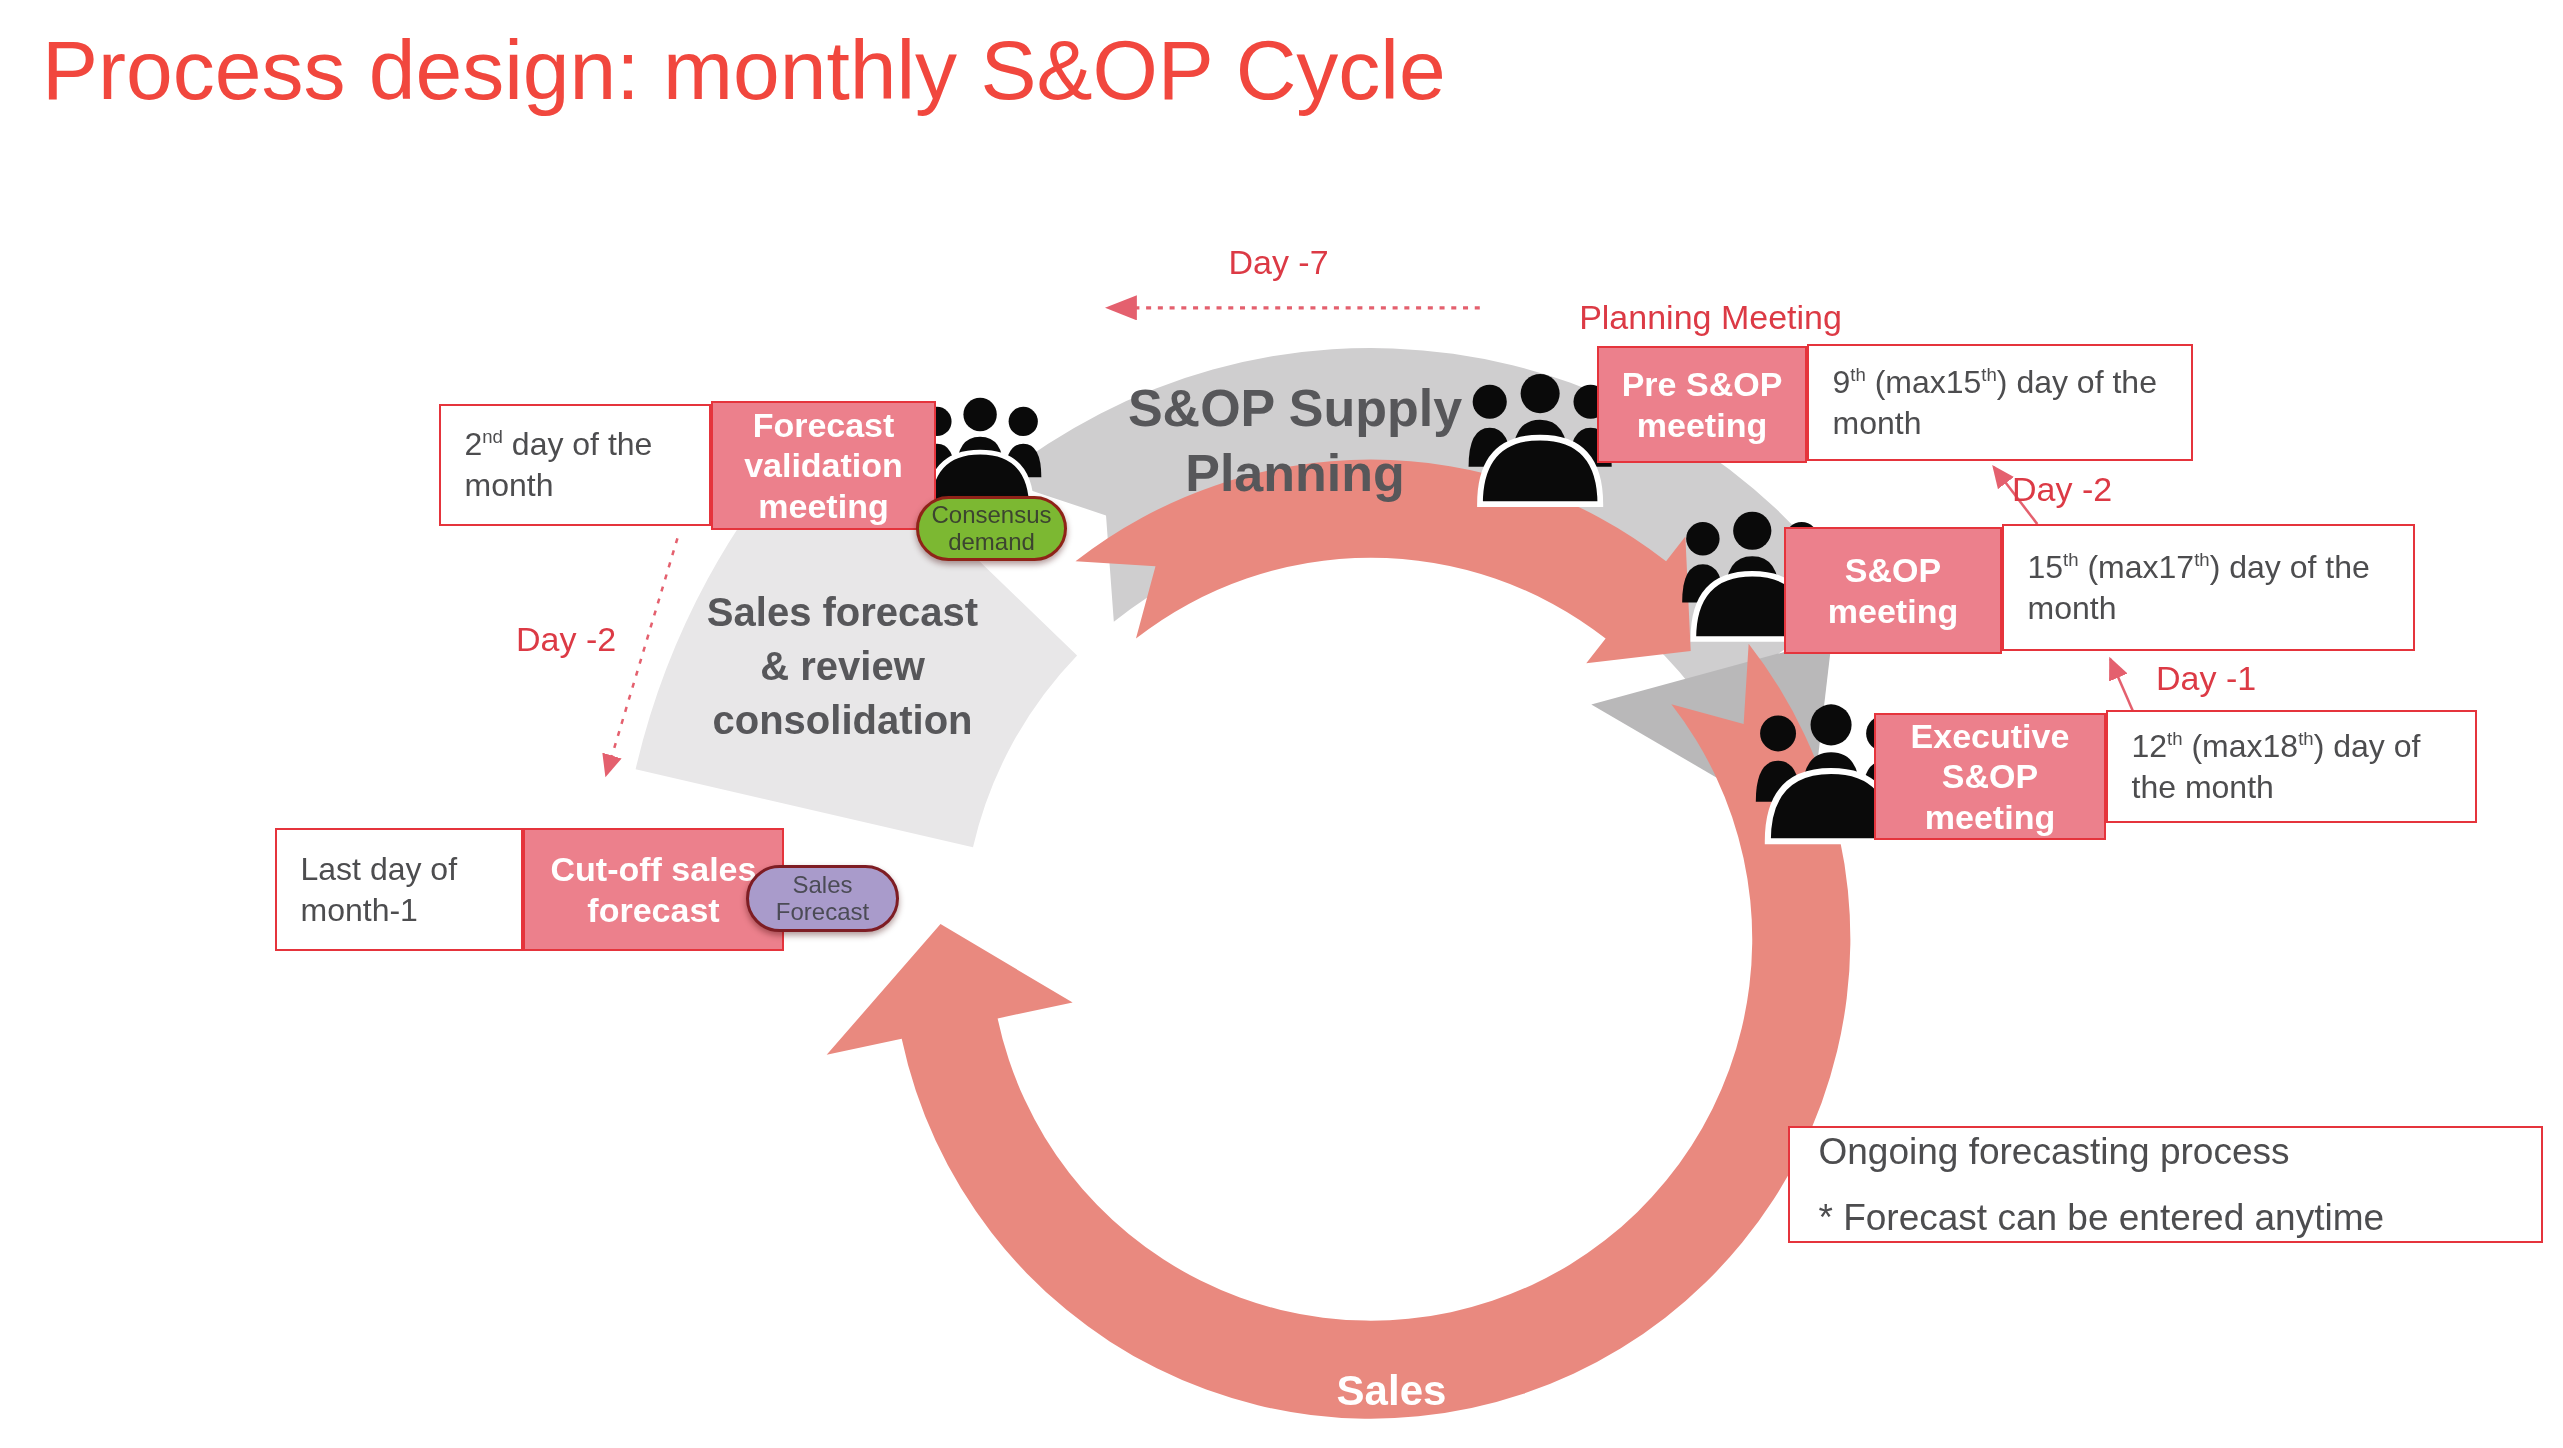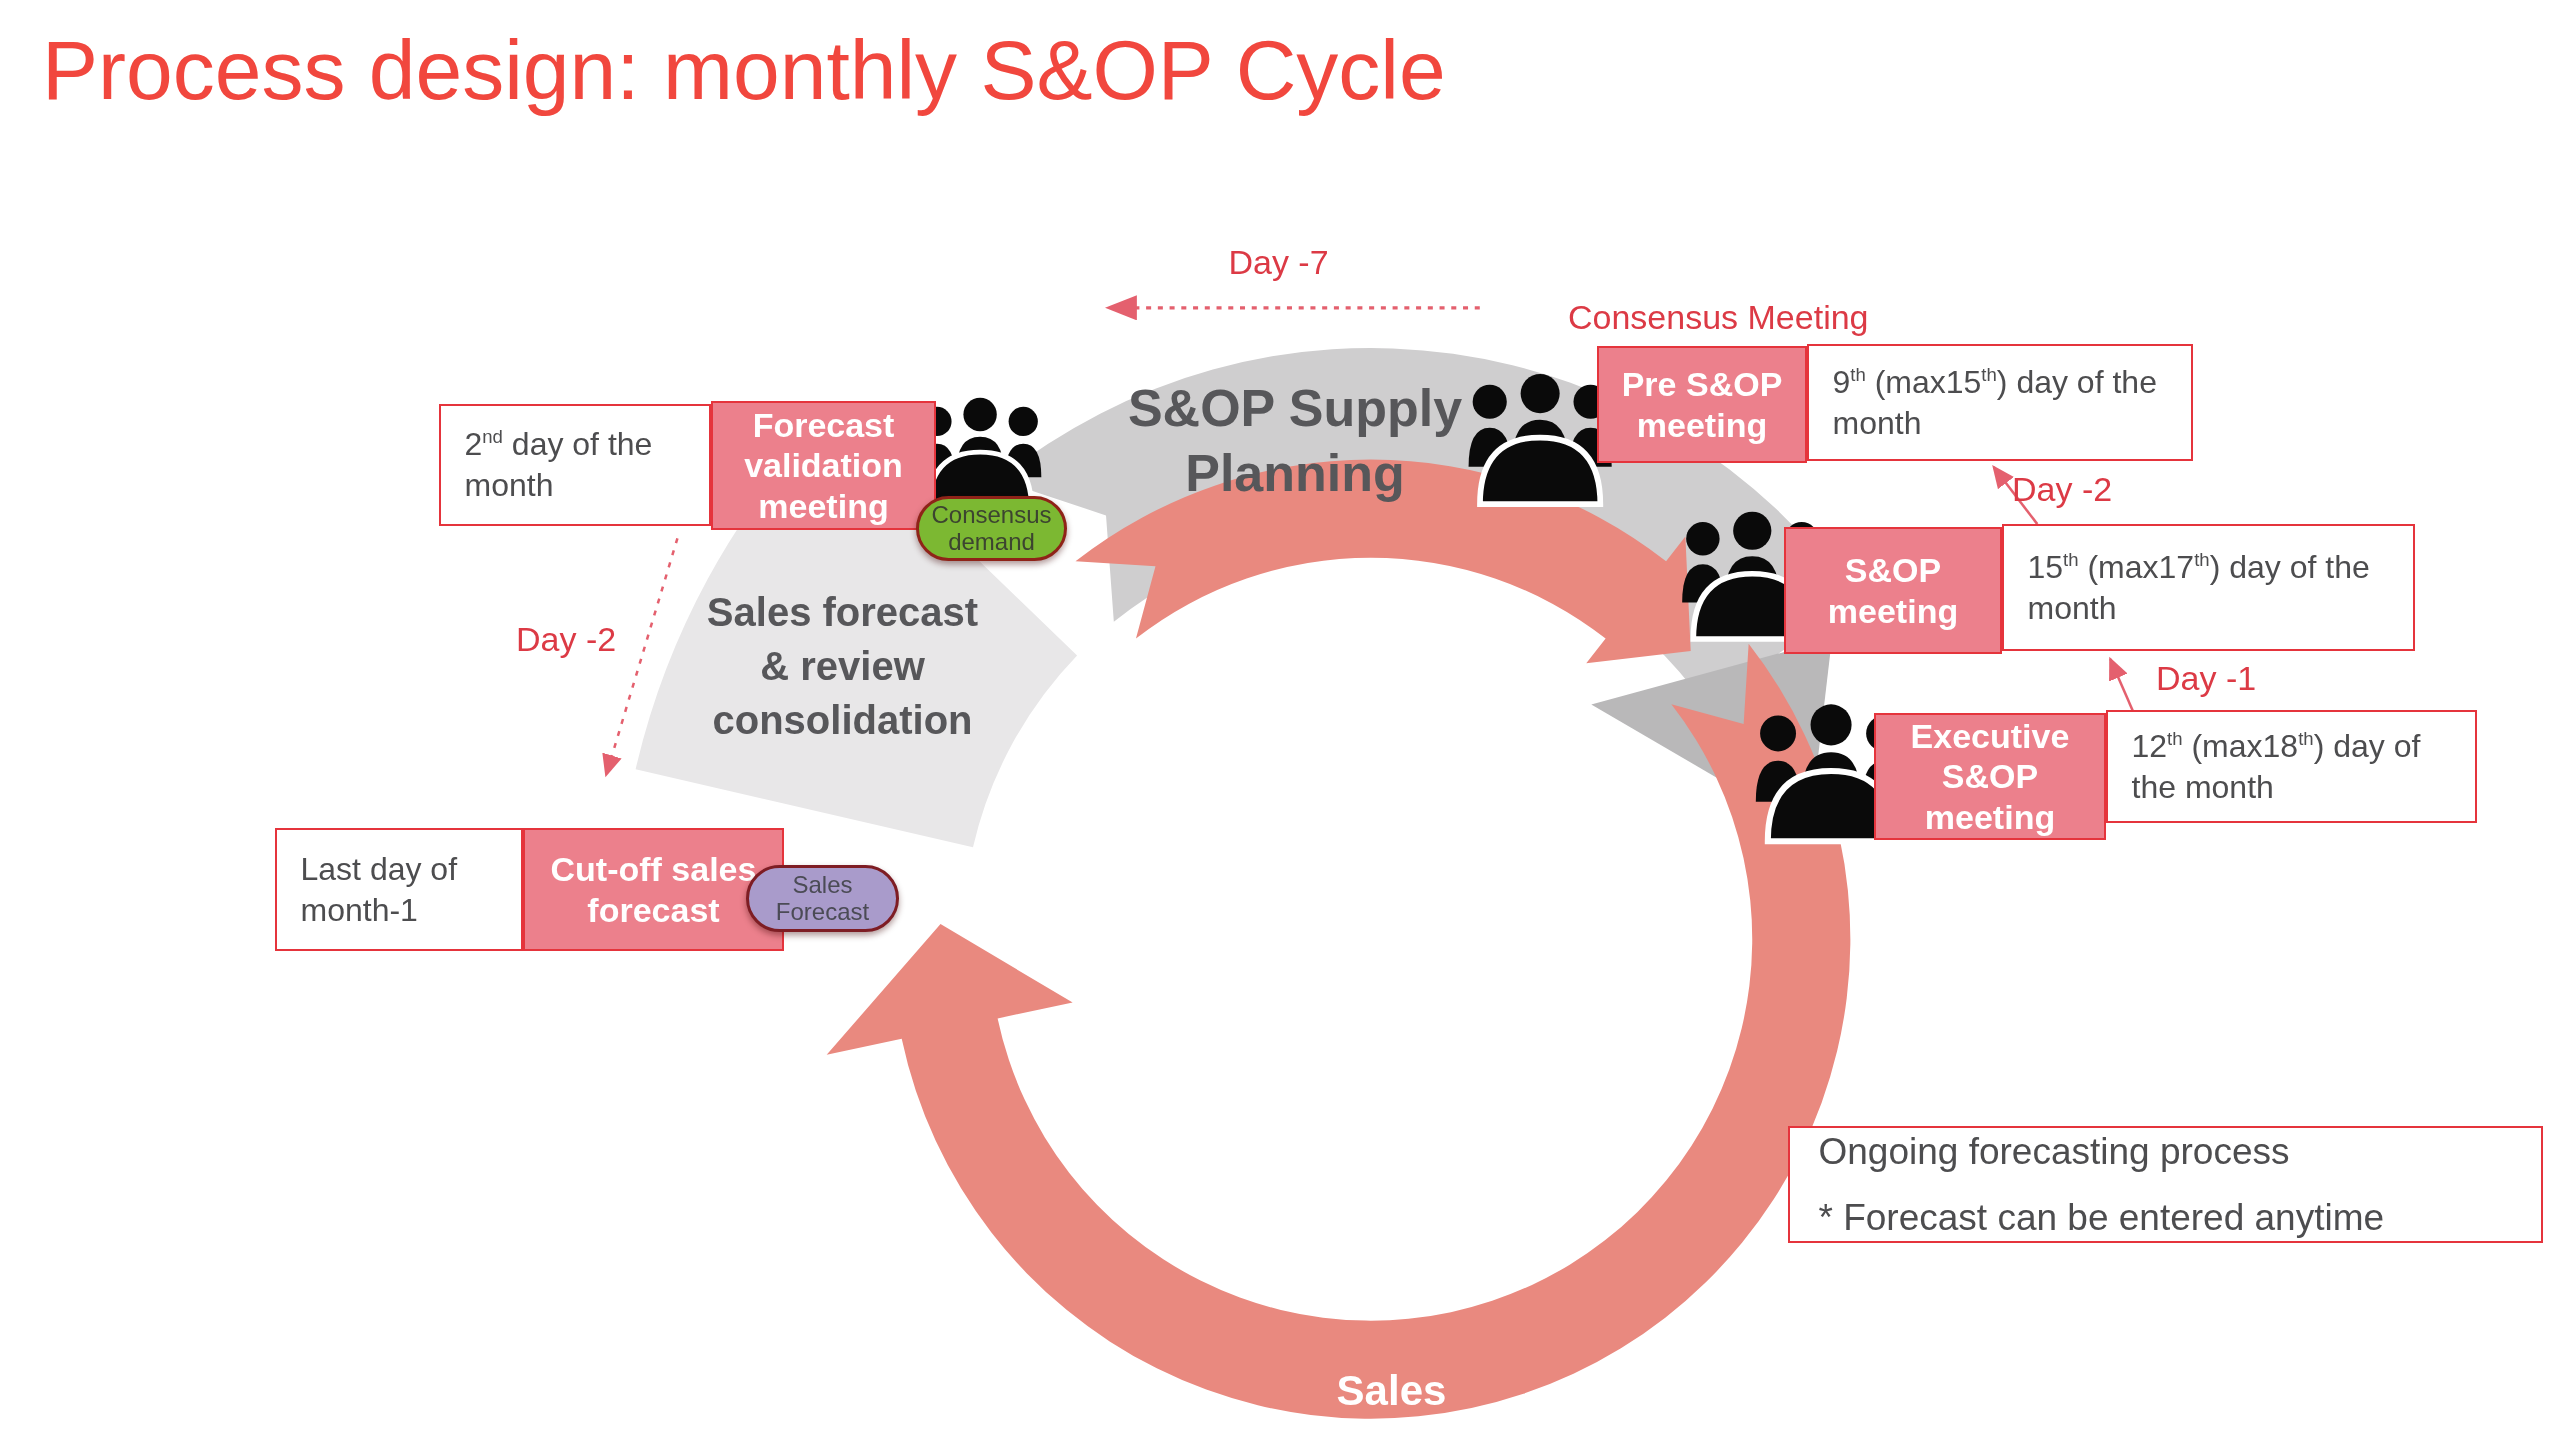--- a/index.html
+++ b/index.html
@@ -71,21 +71,21 @@
       </g>
     <use href="#ppl" transform="translate(1086,476) scale(0.83)"></use>
     <use href="#ppl" transform="translate(1740,448) scale(0.97)"></use>
     <use href="#ppl" transform="translate(1995,612) scale(0.95)"></use>
     <use href="#ppl" transform="translate(2082,842) scale(1.02)"></use>
   </svg>
 
   <div class="overlay title">Process design: monthly S&amp;OP Cycle</div>
 
   <div class="overlay red-label" style="left:1207px;top:243px;width:143px;text-align:center;">Day -7</div>
-  <div class="overlay red-label" style="left:1568px;top:298px;width:285px;text-align:center;">Consensus Meeting</div>
+  <div class="overlay red-label" style="left:1568px;top:298px;width:285px;text-align:center;">Planning Meeting</div>
   <div class="overlay red-label" style="left:2012px;top:470px;">Day -2</div>
   <div class="overlay red-label" style="left:2156px;top:659px;">Day -1</div>
   <div class="overlay red-label" style="left:516px;top:620px;">Day -2</div>
 
   <div class="overlay gray-label" style="left:1119px;top:376px;width:352px;font-size:52px;line-height:1.25;">
     <div>S&amp;OP Supply</div>
     <div>Planning</div>
   </div>
   <div class="overlay gray-label" style="left:654px;top:585px;width:377px;font-size:40px;line-height:1.35;">
     <div>Sales forecast</div>

